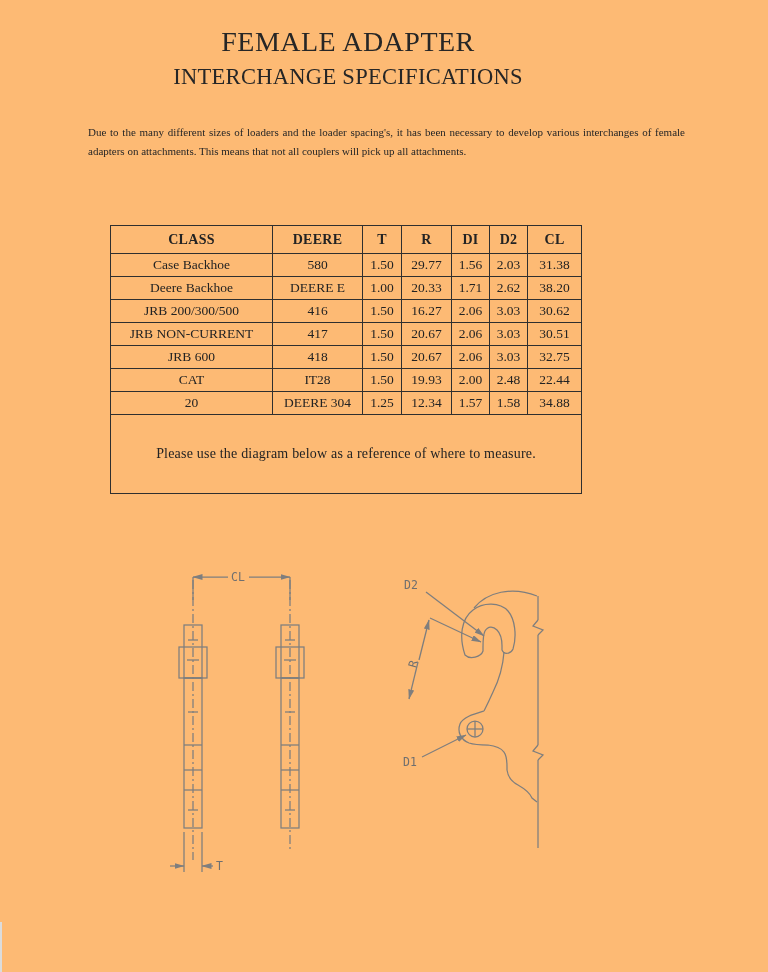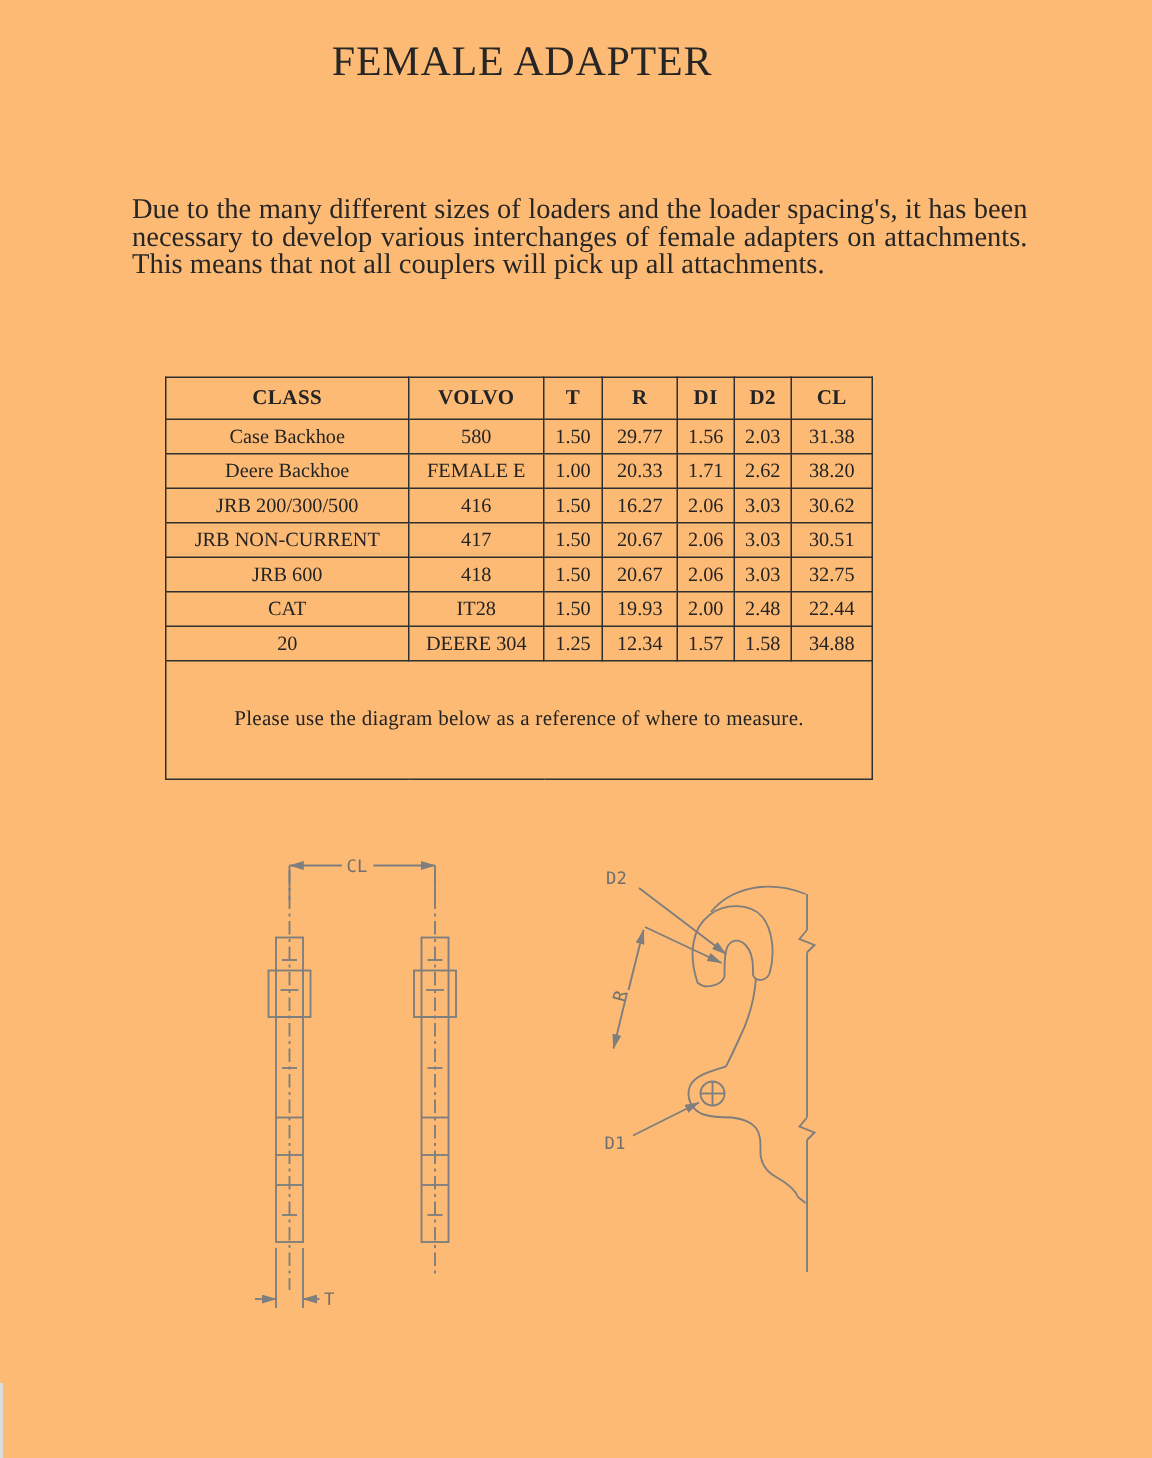--- a/index.html
+++ b/index.html
@@ -6,26 +6,26 @@
   .page {
     position:relative; width:768px; height:972px; overflow:hidden;
     background:#fdba74; color:#262626;
     font-family:"Liberation Serif", serif;
   }
   .title-block { position:absolute; top:27px; left:0; width:696px; text-align:center; }
   .title-line1 { font-size:28px; line-height:1.1; letter-spacing:0.5px; font-weight:400; }
   .title-line2 { font-size:22.5px; line-height:1.1; margin-top:7px; letter-spacing:0.3px; font-weight:400; }
   .para {
     position:absolute; left:88px; width:597px;
-    font-size:19px; line-height:18.6px; text-align:justify;
+    font-size:11px; line-height:18.6px; text-align:justify;
   }
   .para.p1 { top:112px; }
   .para.p2 { top:183px; }
   table.spec {
-    position:absolute; left:110px; top:251px;
+    position:absolute; left:110px; top:225px;
     border-collapse:collapse; table-layout:fixed;
     font-size:13.5px; color:#232323;
   }
   table.spec th, table.spec td {
     border:1.6px solid #2f2f2f; text-align:center; vertical-align:middle; padding:0 2px;
     overflow:hidden; white-space:nowrap;
   }
   table.spec th { height:27px; font-size:14px; font-weight:700; letter-spacing:0.3px; }
   table.spec td { height:22px; }
   table.spec td.note-cell { height:78px; font-size:14px; letter-spacing:0.2px; }
@@ -37,58 +37,59 @@
   }
   .edge-artifact { position:absolute; left:0; top:922px; width:2px; height:50px; background:#dcdcdc; }
 </style>
 </head>
 <body>
 
 <div class="page">
 
   <div class="title-block">
     <div class="title-line1">FEMALE ADAPTER</div>
+    <div class="title-line2">INTERCHANGE SPECIFICATIONS</div>
   </div>
 
   <p class="para p1">Due to the many different sizes of loaders and the loader spacing's, it has been necessary to develop various interchanges of female adapters on attachments. This means that not all couplers will pick up all attachments.</p>
 
   <table class="spec">
     <colgroup>
       <col style="width:162px">
         <col style="width:90px">
         <col style="width:39px">
       <col style="width:50px">
         <col style="width:38px">
         <col style="width:38px">
         <col style="width:54px">
     </colgroup>
     <thead>
       <tr>
         <th>CLASS</th>
-        <th>VOLVO</th>
+        <th>DEERE</th>
         <th>T</th>
         <th>R</th>
         <th>DI</th>
         <th>D2</th>
         <th>CL</th>
       </tr>
     </thead>
     <tbody>
       <tr>
         <td>Case Backhoe</td>
         <td>580</td>
         <td>1.50</td>
         <td>29.77</td>
         <td>1.56</td>
         <td>2.03</td>
         <td>31.38</td>
       </tr>
       <tr>
         <td>Deere Backhoe</td>
-        <td>FEMALE E</td>
+        <td>DEERE E</td>
         <td>1.00</td>
         <td>20.33</td>
         <td>1.71</td>
         <td>2.62</td>
         <td>38.20</td>
       </tr>
       <tr>
         <td>JRB 200/300/500</td>
         <td>416</td>
         <td>1.50</td>

